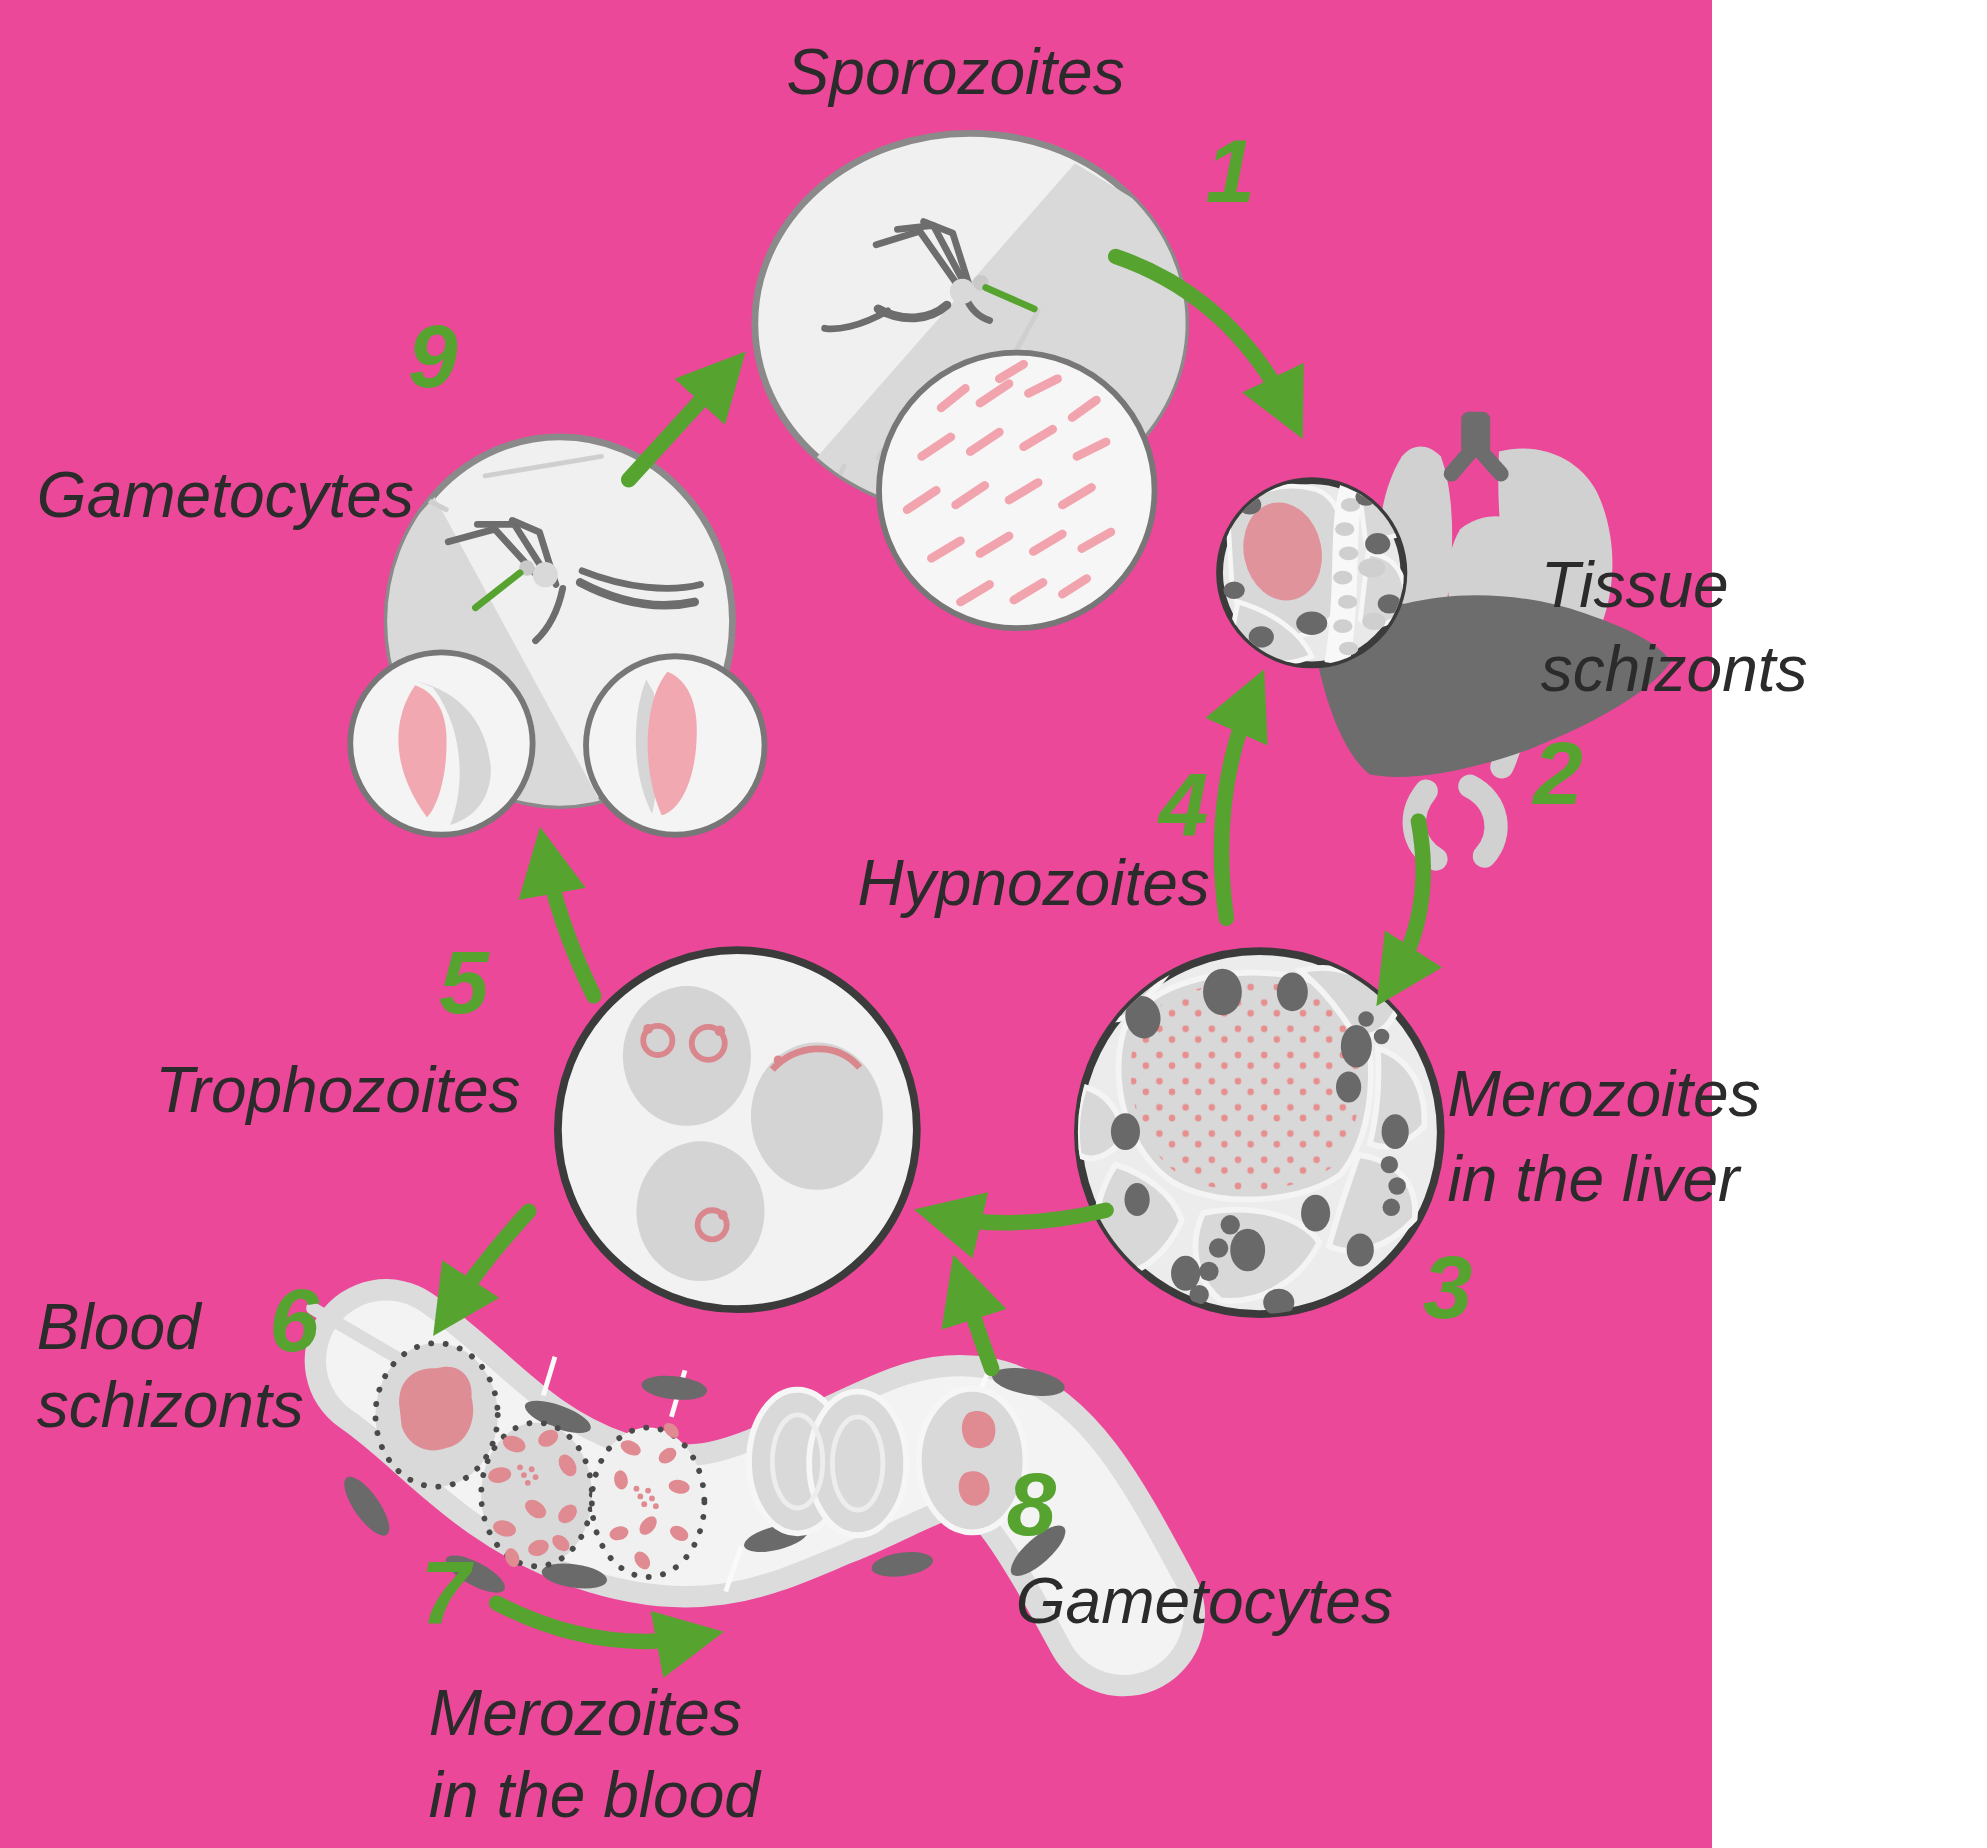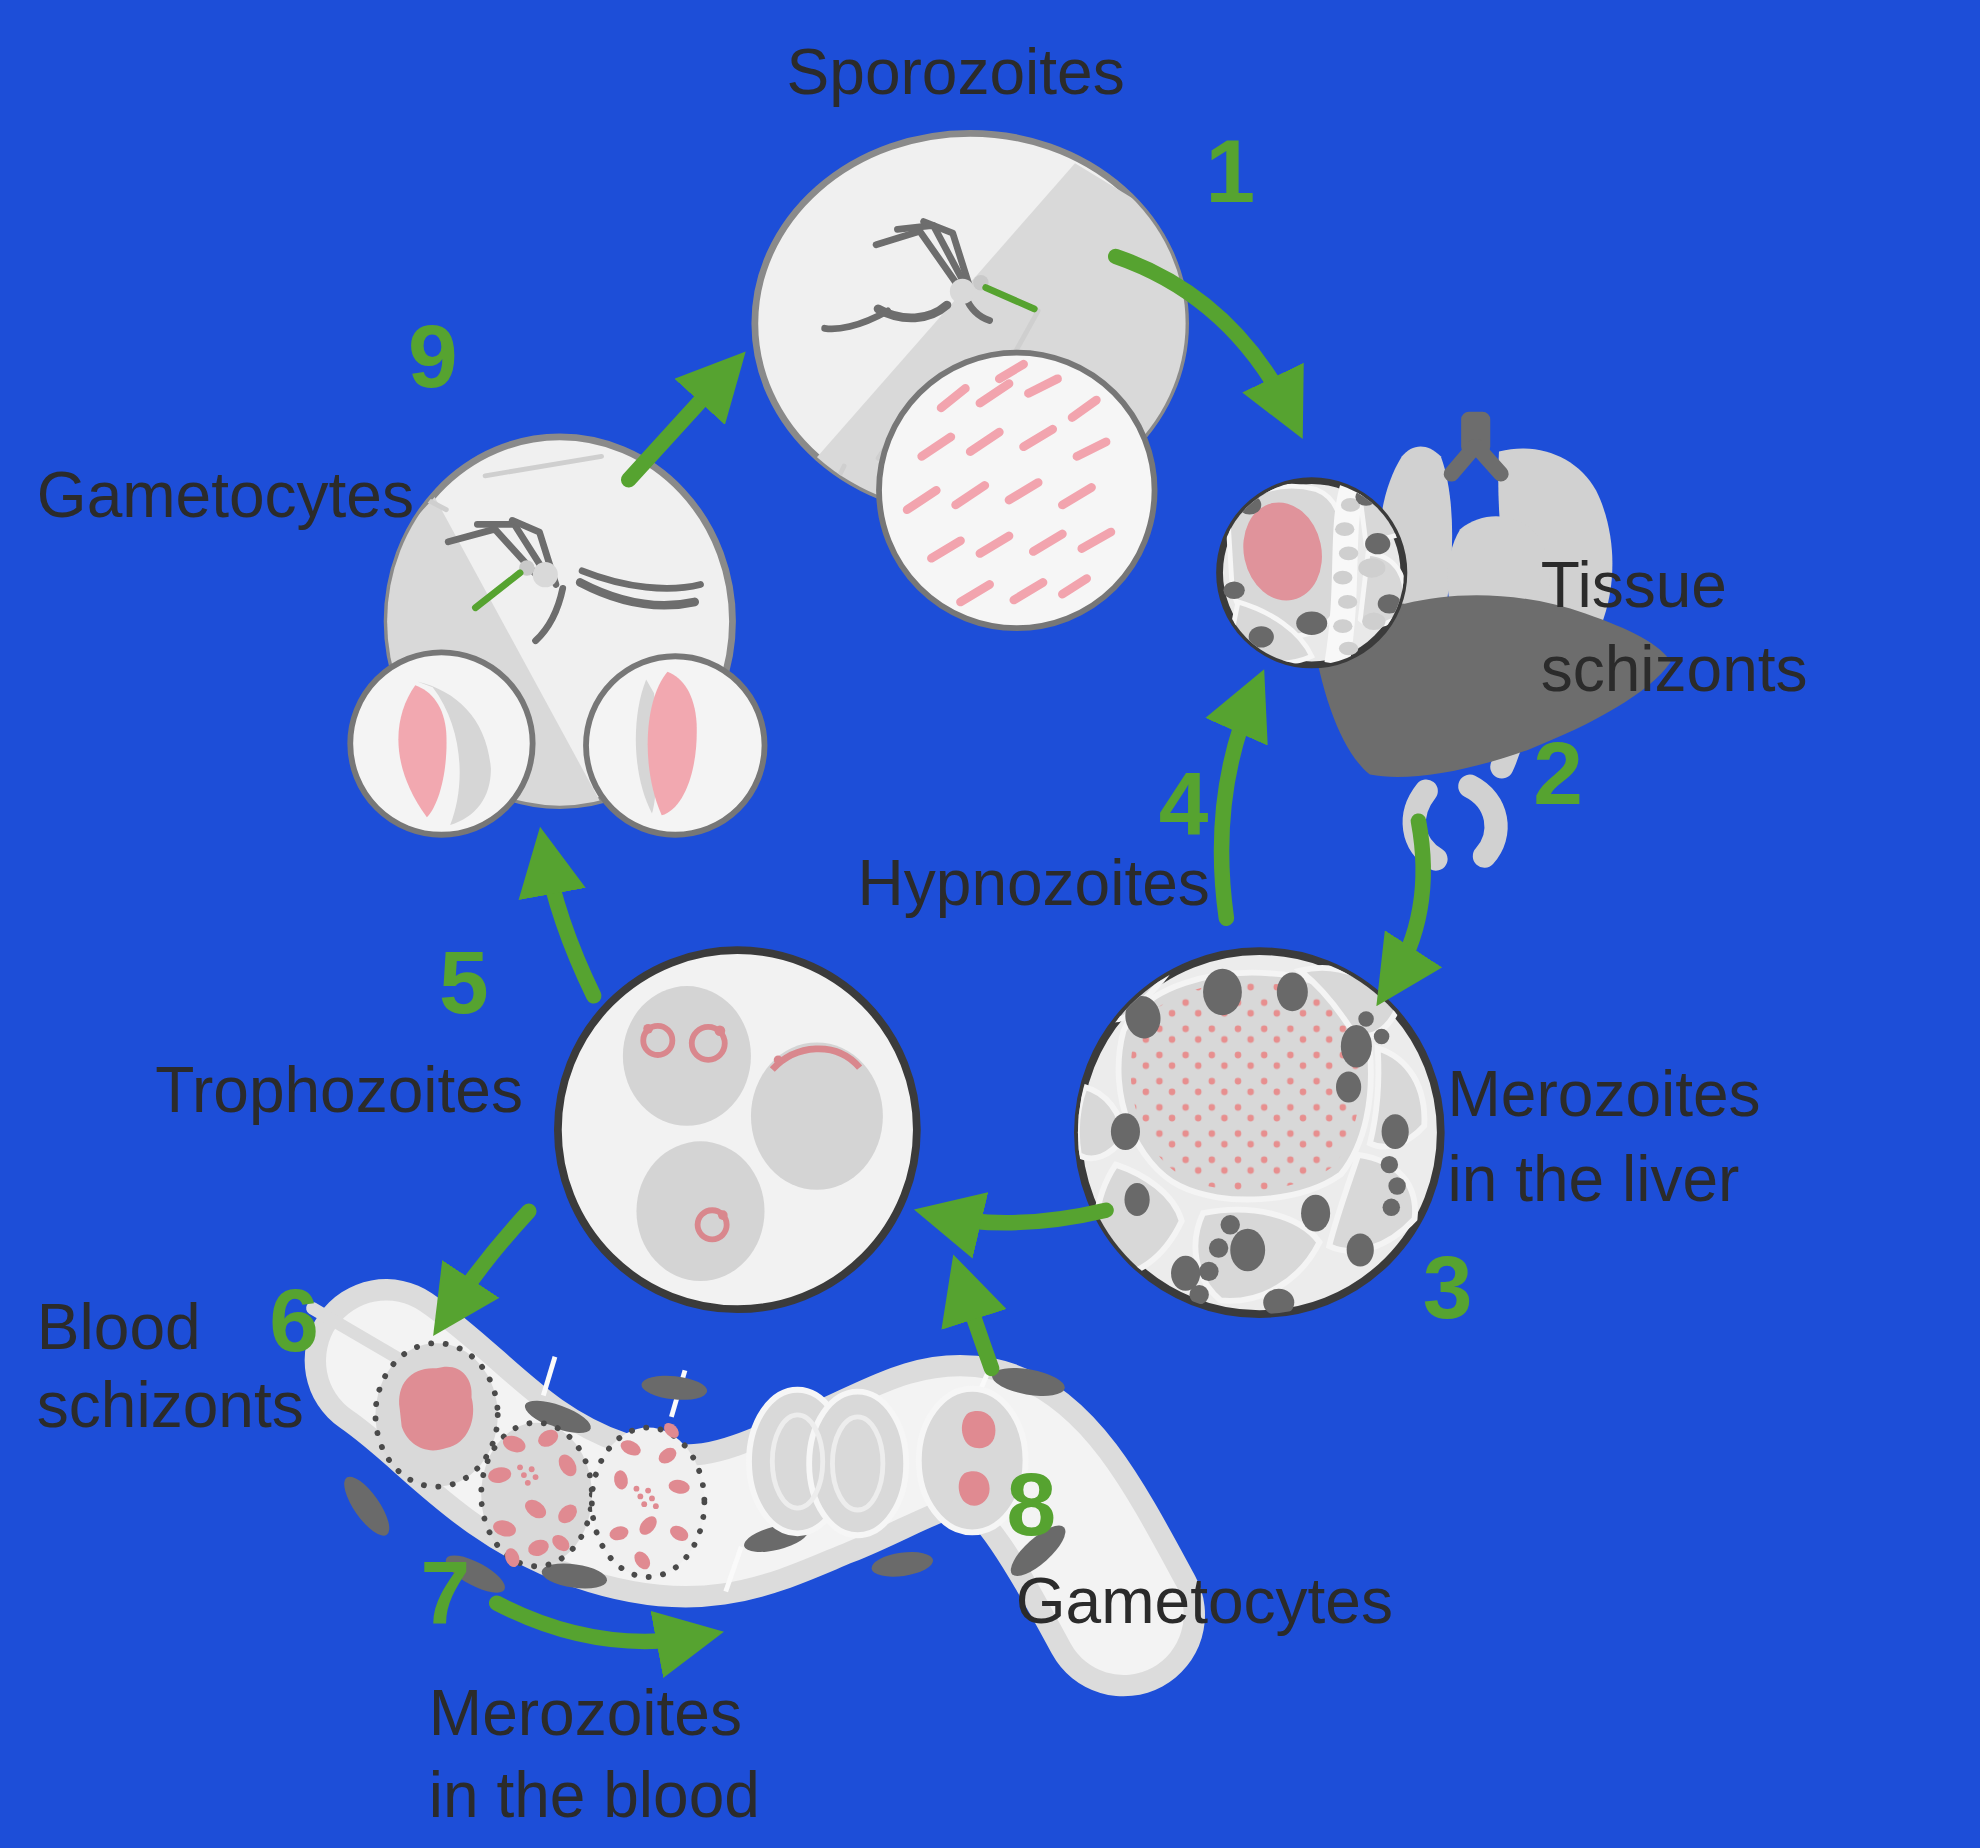--- a/index.html
+++ b/index.html
@@ -1,16 +1,16 @@
 <!DOCTYPE html>
 <html><head>
 <meta charset="utf-8">
 <style>
   html,body{margin:0;padding:0;background:#ffffff;}
-  .stage{width:1980px;height:1849px;position:relative;background:#1d4ed8;}
+  .stage{width:1712px;height:1849px;position:relative;background:#ec4899;font-style:italic;}
   svg{display:block;font-family:"Liberation Sans","DejaVu Sans",sans-serif;}
   text.lbl{font-size:66px;fill:#2b2b2b;}
   text.num{font-size:92px;font-weight:bold;fill:#56a330;}
   .arrow{fill:none;stroke:#56a330;stroke-width:16;stroke-linecap:round;}
 </style>
 </head>
 <body>
 
 <div class="stage">
 <svg viewBox="0 0 2048 1905" width="1987" height="1849">

